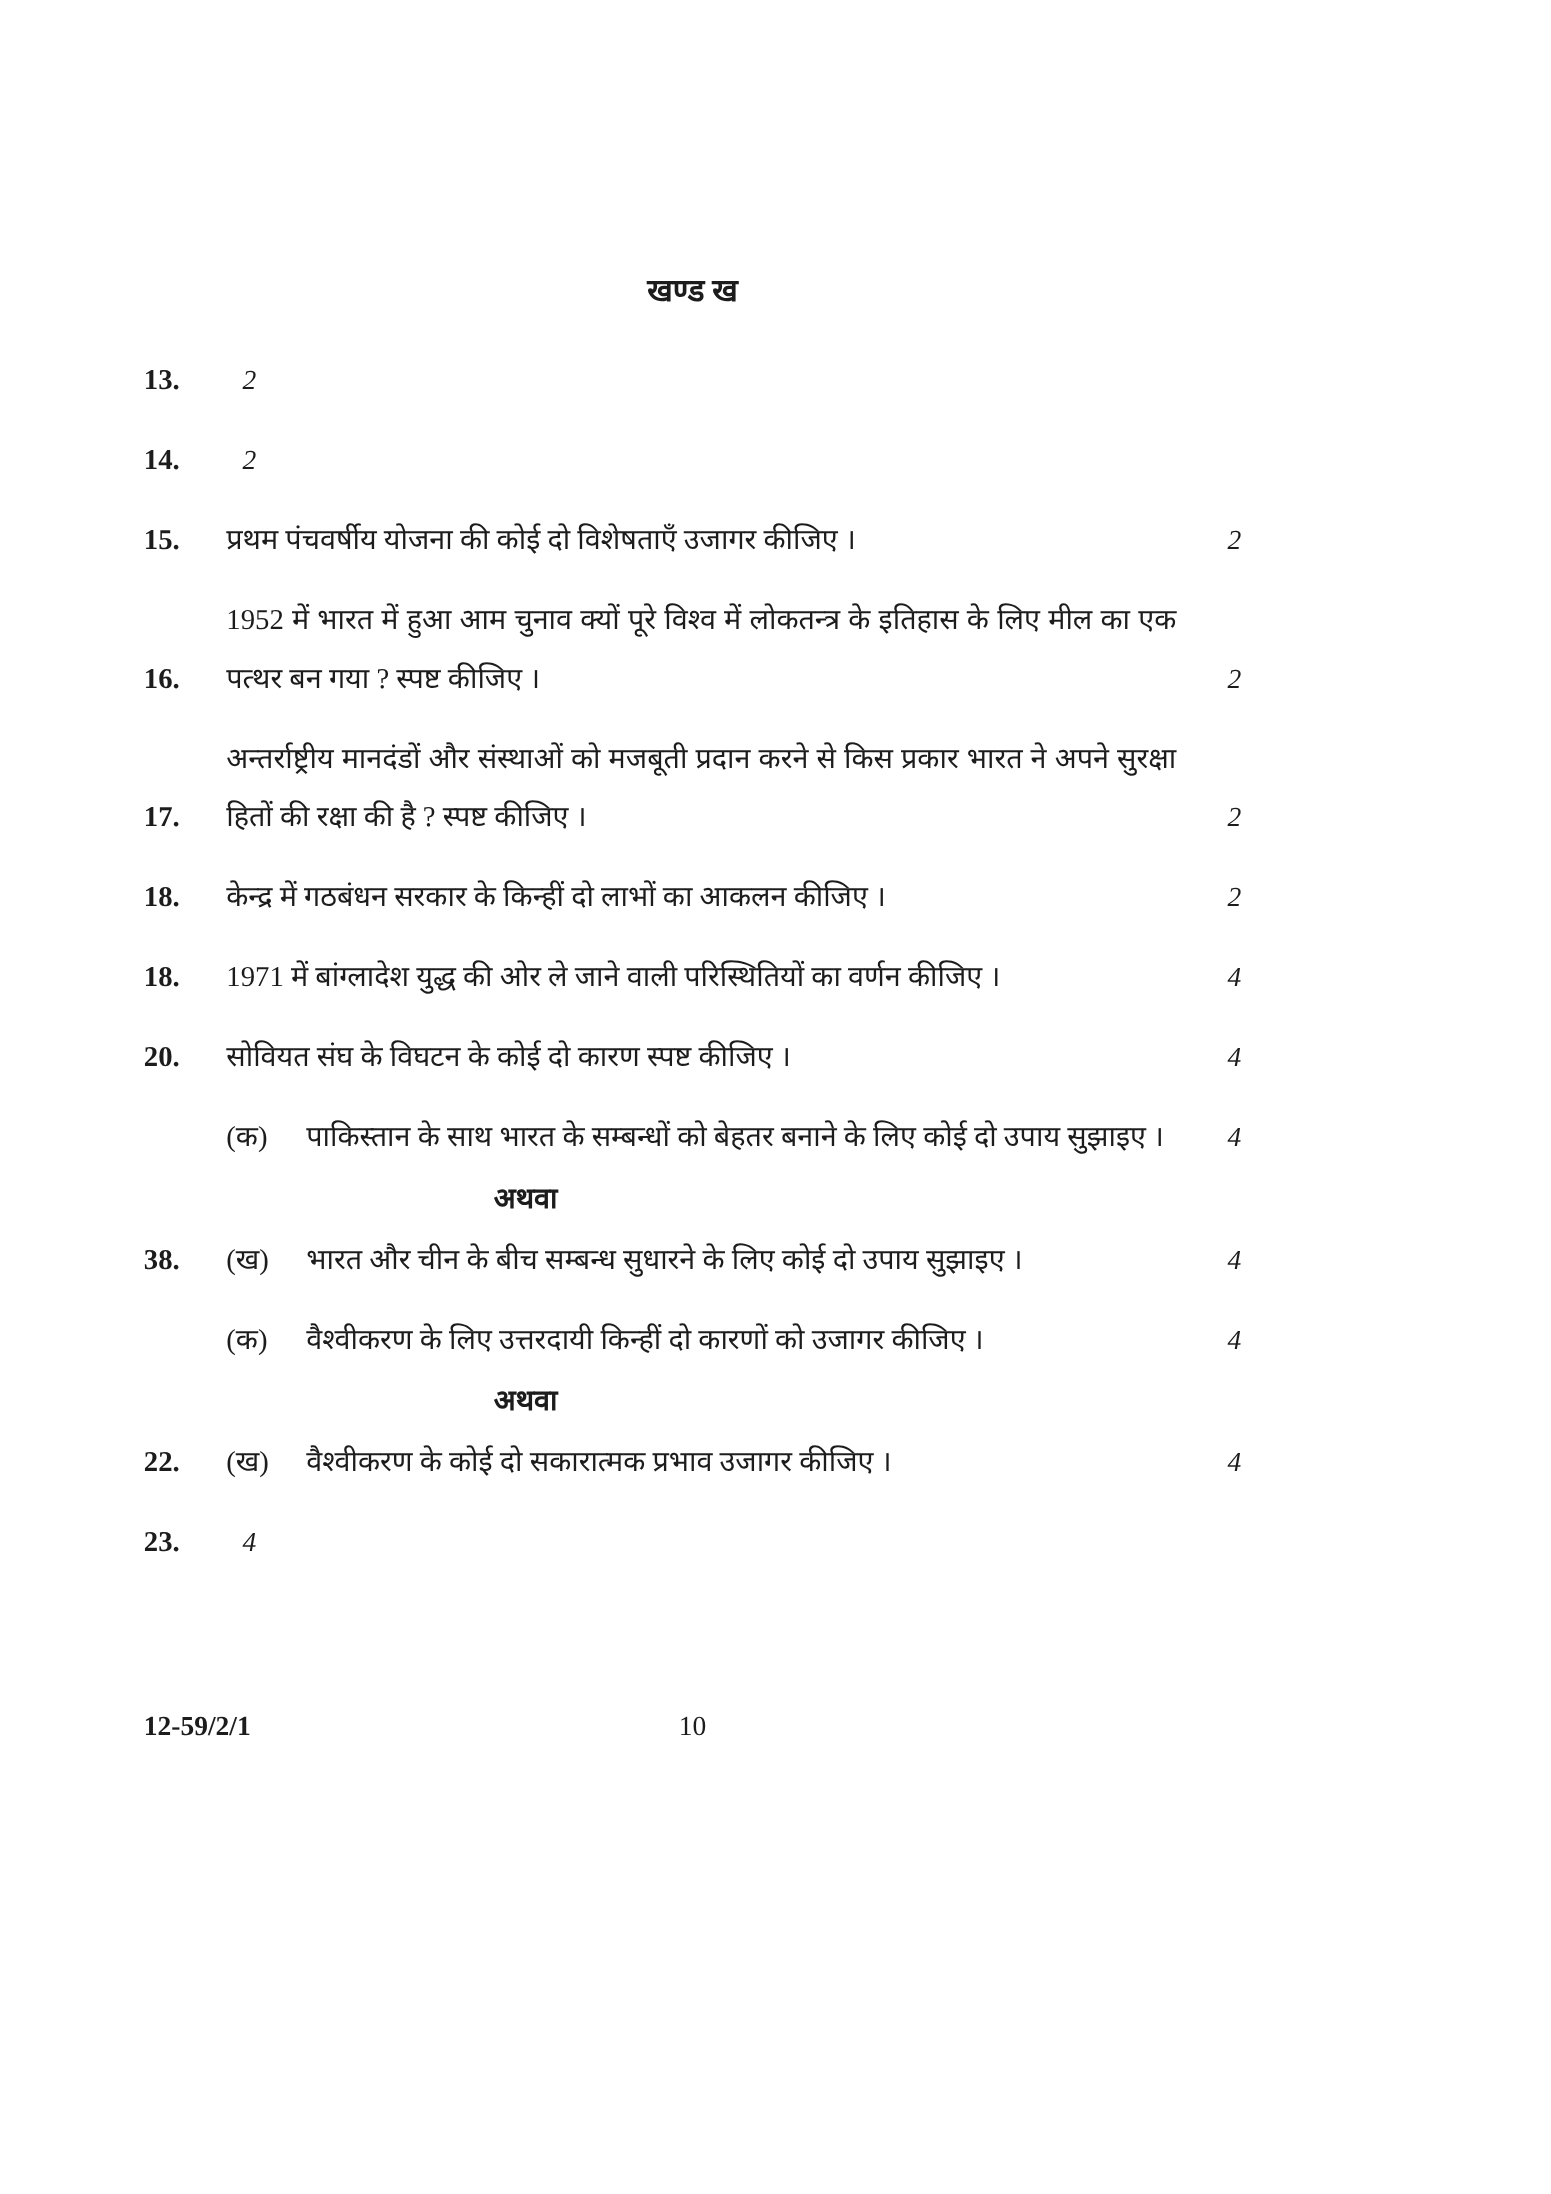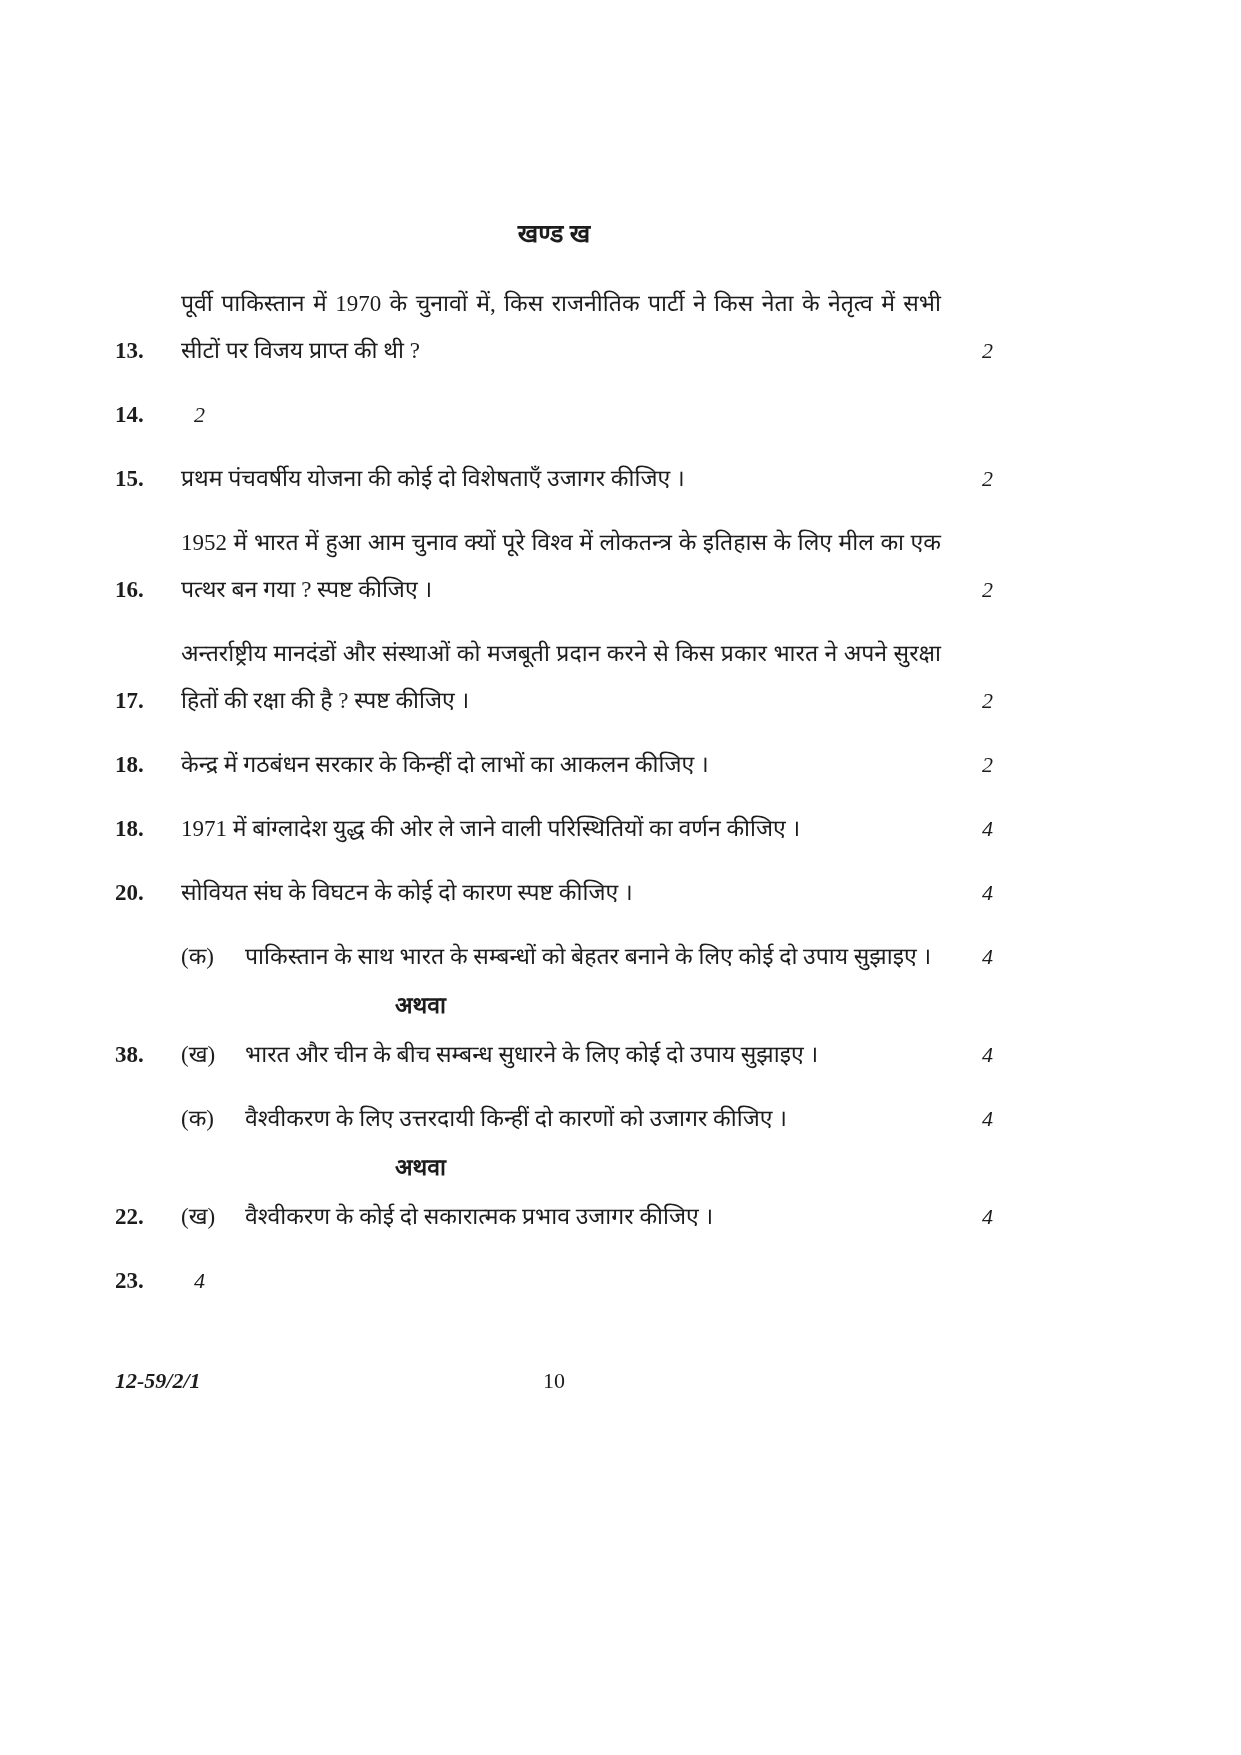--- a/index.html
+++ b/index.html
@@ -76,36 +76,34 @@
     left: 115px;
     right: 248px;
     font-size: 22px;
     line-height: 30px;
   }
   .footer-code {
     position: absolute;
     left: 0;
     top: 0;
     font-weight: bold;
-    font-style: italic;
   }
   .footer-page {
     text-align: center;
   }
 </style>
 </head>
 <body>
 
 <div class="page">
 
   <div class="section-header">खण्ड ख</div>
 
   <div class="question">
     <div class="qnum">13.</div>
-    <div class="qtext">पूर्वी पाकिस्तान में 1970 के चुनावों में, किस राजनीतिक पार्टी ने किस नेता के नेतृत्व में सभी सीटों पर विजय प्राप्त की थी ?</div>
     <div class="qmarks">2</div>
   </div>
 
   <div class="question">
     <div class="qnum">14.</div>
     <div class="qmarks">2</div>
   </div>
 
   <div class="question">
     <div class="qnum">15.</div>

